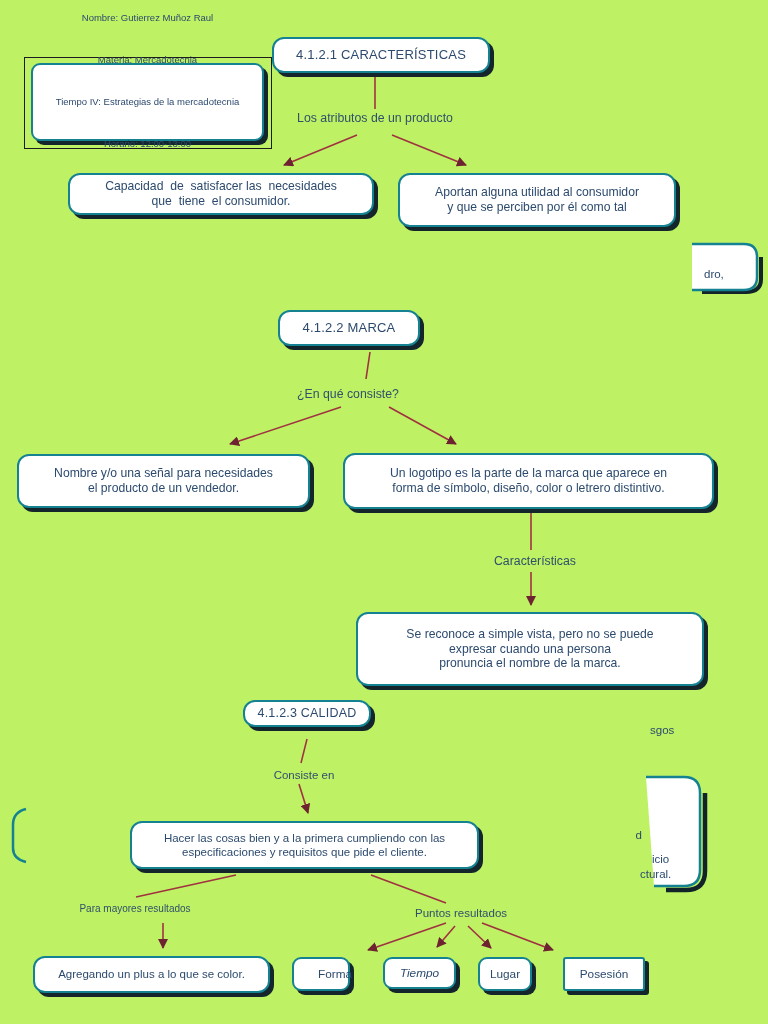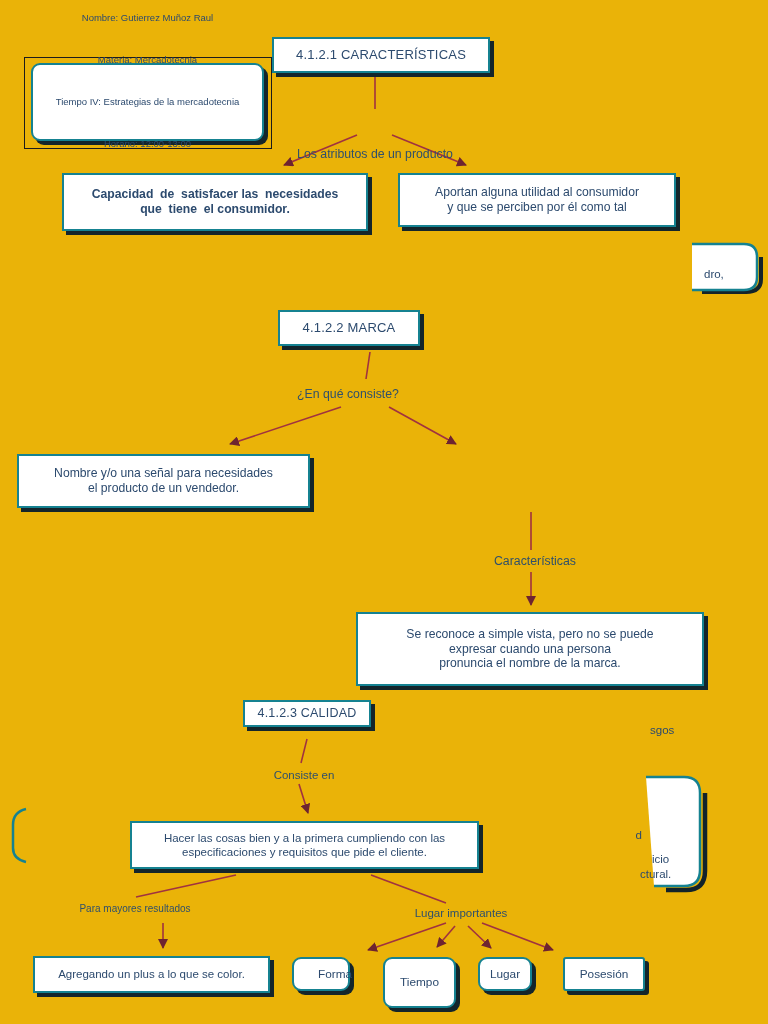--- a/index.html
+++ b/index.html
@@ -1,48 +1,48 @@
 <!DOCTYPE html>
 <html><head>
 <meta charset="utf-8">
 <style>
   html,body{margin:0;padding:0;background:#ffffff;}
-  #page{position:relative;width:768px;height:1024px;background:#eab308;overflow:hidden;
+  #page{position:relative;width:768px;height:1024px;background:#bef264;overflow:hidden;
         font-family:"Liberation Sans", sans-serif;}
   #edges{position:absolute;left:0;top:0;z-index:1;}
-  .node{position:absolute;z-index:2;background:#fff;border:2.5px solid #158291;border-radius:0;
+  .node{position:absolute;z-index:2;background:#fff;border:2.5px solid #158291;border-radius:12px;
         box-shadow:4px 4px 0 #14252b;color:#2c4a6e;font-size:12.2px;line-height:1.22;
         display:flex;align-items:center;justify-content:center;text-align:center;white-space:pre-wrap;
         padding:2px 4px;box-sizing:border-box;}
   .title{font-size:13px;letter-spacing:.2px;}
   .edge-label{position:absolute;z-index:2;color:#30506b;font-size:12.3px;text-align:center;white-space:nowrap;}
   .frag{position:absolute;z-index:3;color:#2c4a6e;font-size:11.5px;white-space:nowrap;}
 
   
   #info-outer{position:absolute;left:24px;top:57px;width:246px;height:90px;border:1.5px solid #1c1c1c;z-index:2;}
   #info-box{left:31px;top:63px;width:233px;height:78px;font-size:9.5px;line-height:1.47;border-radius:9px;padding:2px;}
   #info-box .il{width:100%;}
   #title-1{left:272px;top:37px;width:218px;height:36px;}
-  #label-1{left:270px;top:111px;width:210px;margin-top:36px;}
-  #node-capacidad{left:62px;top:173px;width:306px;height:58px;font-weight:bold;}
+  #label-1{left:270px;top:111px;width:210px;}
+  #node-capacidad{left:68px;top:173px;width:306px;height:42px;}
   #node-aportan{left:398px;top:173px;width:278px;height:54px;}
   #title-2{left:278px;top:310px;width:142px;height:36px;}
   #label-2{left:273px;top:387px;width:150px;}
   #node-nombre{left:17px;top:454px;width:293px;height:54px;}
   #node-logotipo{left:343px;top:453px;width:371px;height:56px;}
   #label-3{left:470px;top:554px;width:130px;}
   #node-reconoce{left:356px;top:612px;width:348px;height:74px;}
   #title-3{left:243px;top:700px;width:128px;height:27px;font-size:12.5px;}
   #label-4{left:262px;top:769px;width:84px;font-size:11.5px;}
   #node-hacer{left:130px;top:821px;width:349px;height:48px;font-size:11.5px;}
   #label-5{left:55px;top:903px;width:160px;font-size:10px;}
   #node-agregando{left:33px;top:956px;width:237px;height:37px;font-size:11.5px;}
   #label-6{left:398px;top:907px;width:126px;font-size:11.5px;}
   #node-forma{left:292px;top:957px;width:58px;height:34px;border-radius:9px;font-size:11.8px;padding-left:32px;}
-  #node-tiempo{left:383px;top:957px;width:73px;height:51px;border-radius:9px;font-size:11.8px;}
+  #node-tiempo{left:383px;top:957px;width:73px;height:32px;border-radius:9px;font-size:11.8px;font-style:italic;}
   #node-lugar{left:478px;top:957px;width:54px;height:34px;border-radius:9px;font-size:11.8px;}
   #node-posesion{left:563px;top:957px;width:82px;height:34px;border-radius:3px;font-size:11.8px;}
   #frag-dro{left:704px;top:256px;width:48px;margin-top:12px;}
   #frag-sgos{left:650px;top:724px;width:40px;}
   #frag-d{left:622px;top:829px;width:20px;text-align:right;}
   #frag-icio{left:652px;top:853px;width:30px;}
   #frag-ctural{left:640px;top:868px;width:52px;}
 </style>
 </head>
 <body>
@@ -97,32 +97,34 @@
   <div id="label-1" class="edge-label">Los atributos de un producto</div>
   <div id="node-capacidad" class="node">Capacidad  de  satisfacer las  necesidades
 que  tiene  el consumidor.</div>
   <div id="node-aportan" class="node">Aportan alguna utilidad al consumidor
 y que se perciben por él como tal</div>
 
   <div id="title-2" class="node title">4.1.2.2 MARCA</div>
   <div id="label-2" class="edge-label">¿En qué consiste?</div>
   <div id="node-nombre" class="node">Nombre y/o una señal para necesidades
 el producto de un vendedor.</div>
+  <div id="node-logotipo" class="node">Un logotipo es la parte de la marca que aparece en
+forma de símbolo, diseño, color o letrero distintivo.</div>
   <div id="label-3" class="edge-label">Características</div>
   <div id="node-reconoce" class="node">Se reconoce a simple vista, pero no se puede
 expresar cuando una persona
 pronuncia el nombre de la marca.</div>
 
   <div id="title-3" class="node title">4.1.2.3 CALIDAD</div>
   <div id="label-4" class="edge-label">Consiste en</div>
   <div id="node-hacer" class="node">Hacer las cosas bien y a la primera cumpliendo con las
 especificaciones y requisitos que pide el cliente.</div>
   <div id="label-5" class="edge-label">Para mayores resultados</div>
   <div id="node-agregando" class="node">Agregando un plus a lo que se color.</div>
-  <div id="label-6" class="edge-label">Lugar importantes</div>
+  <div id="label-6" class="edge-label">Puntos resultados</div>
   <div id="node-forma" class="node">Forma</div>
   <div id="node-tiempo" class="node">Tiempo</div>
   <div id="node-lugar" class="node">Lugar</div>
   <div id="node-posesion" class="node">Posesión</div>
 
   <div id="frag-dro" class="frag">dro,</div>
   <div id="frag-sgos" class="frag">sgos</div>
   <div id="frag-d" class="frag">d</div>
   <div id="frag-icio" class="frag">icio</div>
   <div id="frag-ctural" class="frag">ctural.</div>

